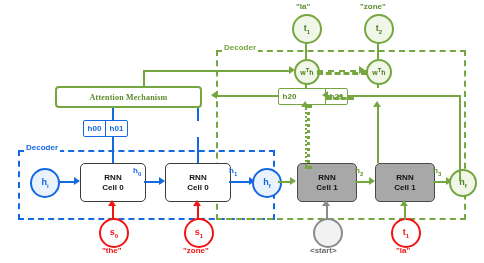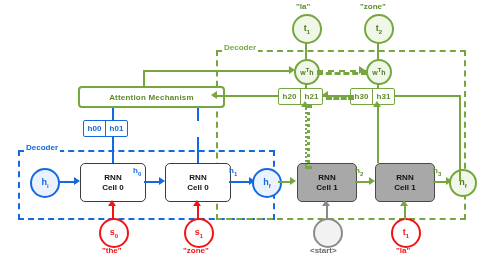--- a/index.html
+++ b/index.html
@@ -46,21 +46,21 @@
   .circ.blue{background:#eaf2fd;border-color:#1569e0;color:#1569e0;}
   .circ.green{background:#f1f7e8;border-color:#76a63f;color:#4e7a22;}
   .circ.red{background:#ffffff;border-color:#f21414;color:#f21414;}
   .circ.grey{background:#f2f2f2;border-color:#8a8a8a;color:#555;}
   .circ.small{font-size:7px;}
   .circ sub{font-size:6px;}
 
   
   .hpair{position:absolute;display:flex;border-width:1.5px;border-style:solid;border-radius:2px;background:#fff;}
   .hpair.blue{border-color:#1569e0;}
-  .hpair.green{border-color:#76a63f;}
+  .hpair.green{border-color:#76a63f;gap:25px;}
   .hcellx{display:flex;align-items:center;justify-content:center;font-size:8px;font-weight:bold;
           width:21px;height:15px;}
   .hpair.blue .hcellx{color:#1569e0;}
   .hpair.green .hcellx{color:#5d8a2c;}
   .hpair .hcellx + .hcellx{border-left-width:1.5px;border-left-style:solid;border-left-color:inherit;text-align:right;}
   .hpair.blue .hcellx + .hcellx{border-left-color:#1569e0;}
   .hpair.green .hcellx + .hcellx{border-left-color:#76a63f;}
 
   
   .attn{position:absolute;border:2px solid #76a63f;border-radius:4px;background:#fff;
@@ -179,41 +179,37 @@
     <div class="hcellx">h01</div>
   </div>
   <div class="vline blue" style="left:112px;top:137px;height:26px;"></div>
   <div class="vline blue" style="left:112px;top:103px;height:18px;"></div>
   <div class="ah blue up" style="left:108px;top:99px;"></div>
 
   <div class="vline blue" style="left:197px;top:137px;height:26px;"></div>
   <div class="vline blue" style="left:197px;top:103px;height:18px;"></div>
   <div class="ah blue up" style="left:193px;top:99px;"></div>
 
-  <div class="attn" style="left:78px;top:86px;width:143px;height:18px;">Attention Mechanism</div>
+  <div class="attn" style="left:55px;top:86px;width:143px;height:18px;font-family:Liberation Serif, serif;">Attention Mechanism</div>
 
   <div class="vline green" style="left:143px;top:70px;height:17px;"></div>
   <div class="hline green" style="left:143px;top:70px;width:148px;"></div>
   <div class="ah green right" style="left:289px;top:66px;"></div>
 
   <div class="hline green" style="left:213px;top:95px;width:248px;"></div>
   <div class="ah green left" style="left:211px;top:91px;"></div>
   <div class="vline green" style="left:459px;top:95px;height:86px;"></div>
 
   <div class="hpair green" style="left:278px;top:88px;">
     <div class="hcellx">h20</div>
     <div class="hcellx">h21</div>
   </div>
   <div class="vline green dotted" style="left:305px;top:105px;height:58px;"></div>
   <div class="ah green up" style="left:301px;top:101px;"></div>
 
-  <div class="hpair green" style="left:350px;top:88px;">
-    <div class="hcellx">h30</div>
-    <div class="hcellx">h31</div>
-  </div>
   <div class="vline green" style="left:377px;top:105px;height:58px;"></div>
   <div class="ah green up" style="left:373px;top:101px;"></div>
 
   <div class="hline green dashed" style="left:326px;top:95px;width:22px;"></div>
   <div class="ah green left" style="left:322px;top:91px;"></div>
 
   <div class="vline green" style="left:305px;top:80px;height:8px;"></div>
   <div class="ah green up" style="left:301px;top:76px;"></div>
   <div class="vline green" style="left:377px;top:80px;height:8px;"></div>
   <div class="ah green up" style="left:373px;top:76px;"></div>

